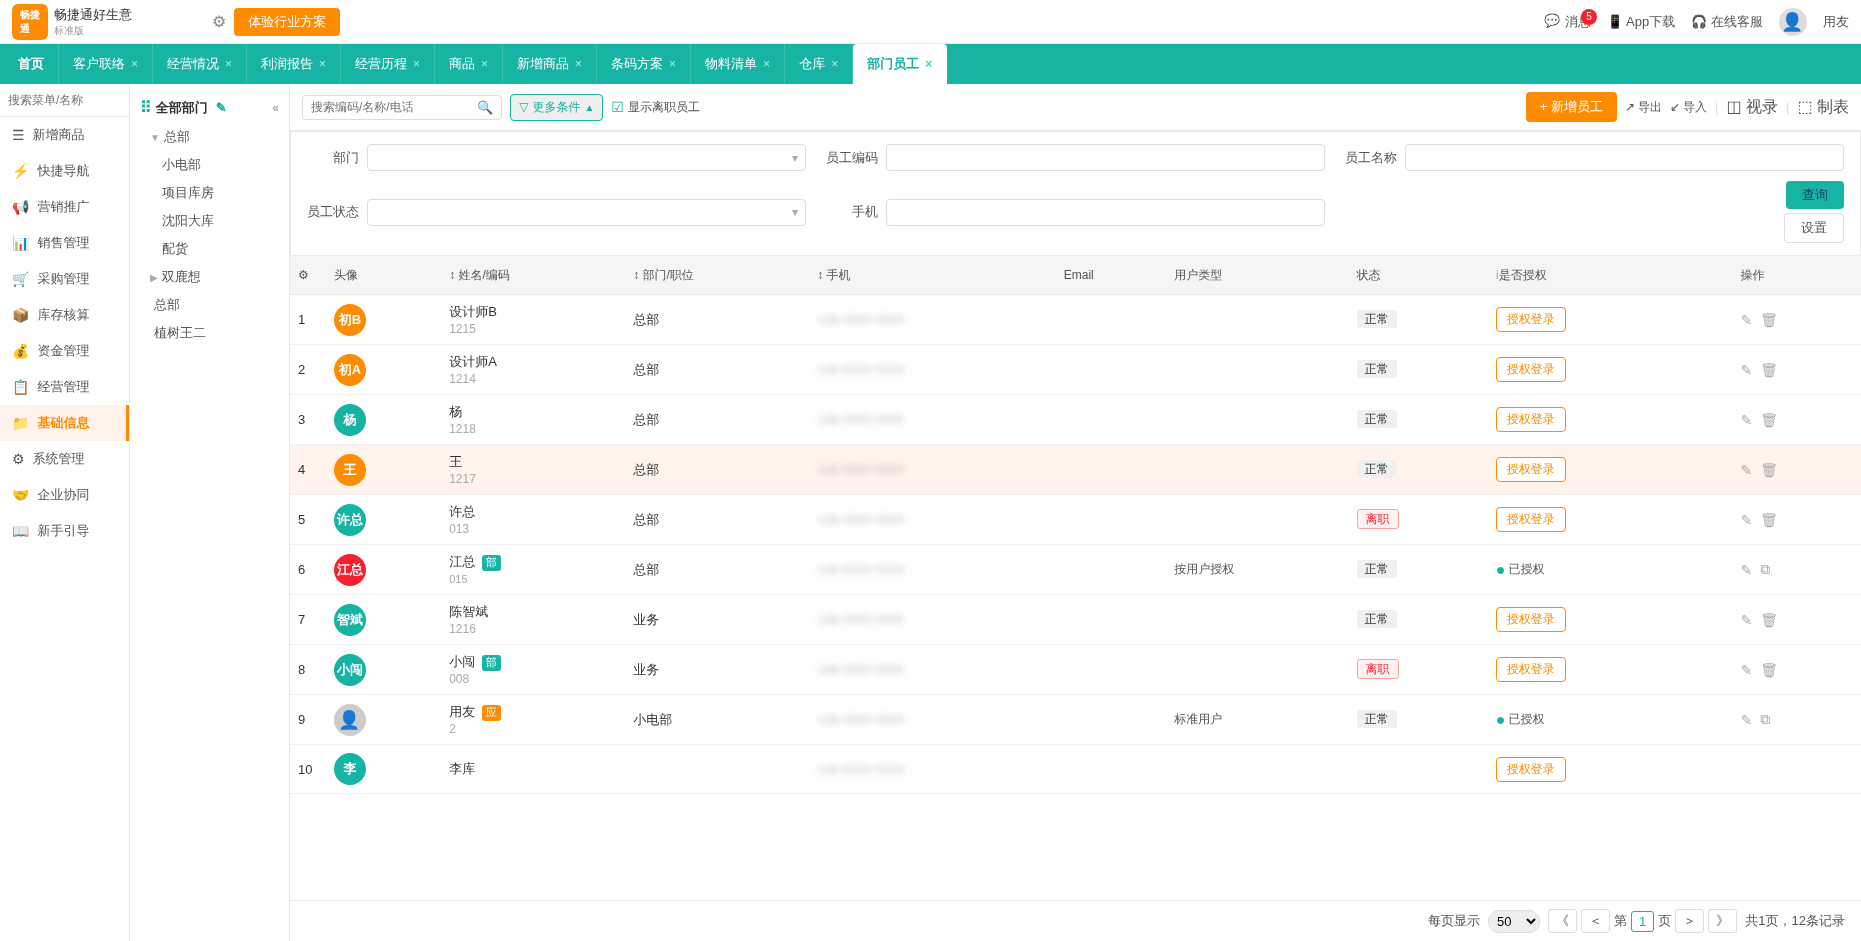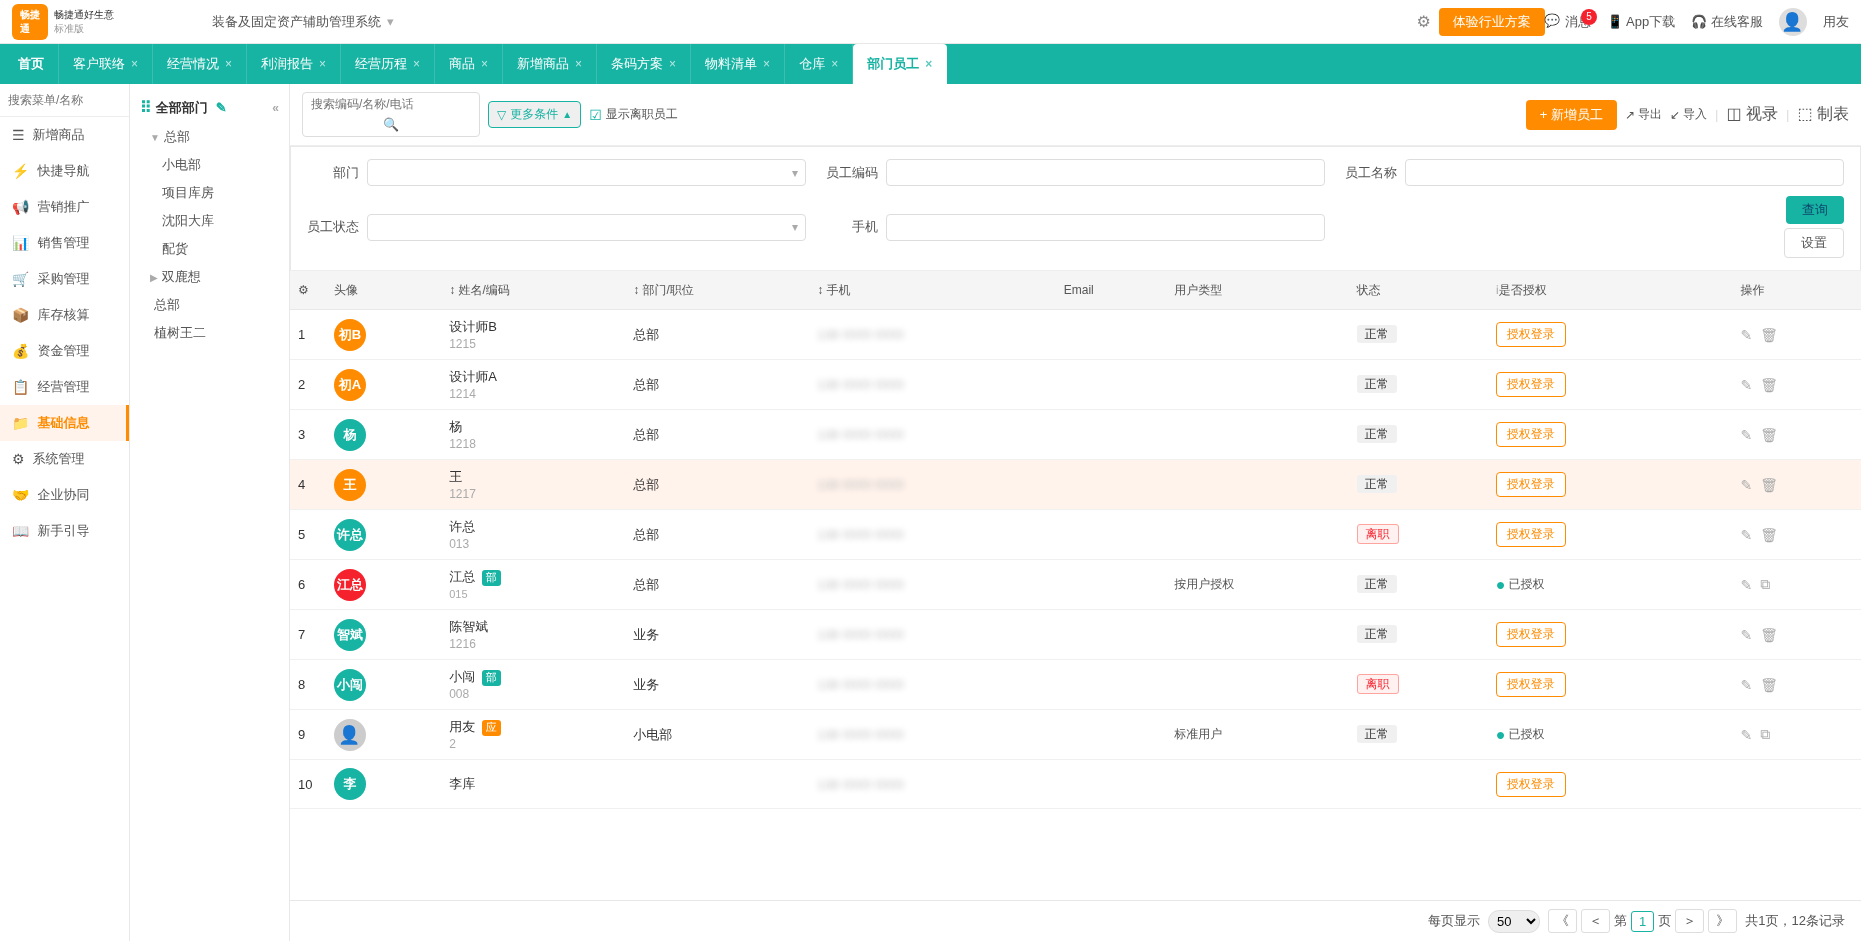--- a/index.html
+++ b/index.html
@@ -2,21 +2,21 @@
 <html><head>
   <meta charset="utf-8">
   <style>
     * { box-sizing: border-box; margin: 0; padding: 0; font-family: 'Microsoft YaHei', Arial, sans-serif; }
     body { background: #f5f5f5; font-size: 13px; color: #333; }
 
     
     .top-bar { display: flex; align-items: center; background: #fff; height: 44px; padding: 0 12px; border-bottom: 1px solid #e8e8e8; }
     .top-bar-brand { display: flex; align-items: center; gap: 6px; min-width: 200px; }
     .brand-icon { width: 36px; height: 36px; background: #ff8c00; border-radius: 6px; display: flex; align-items: center; justify-content: center; color: #fff; font-size: 10px; font-weight: bold; }
-    .brand-text { font-size: 10px; color: #333; }
+    .brand-text { font-size: 13px; color: #333; }
     .brand-tag { font-size: 10px; color: #999; }
     .top-bar-title { flex: 1; font-size: 13px; color: #555; display: flex; align-items: center; gap: 6px; }
     .btn-experience { background: #ff8c00; color: #fff; border: none; border-radius: 4px; padding: 5px 14px; font-size: 13px; cursor: pointer; }
     .gear-icon { font-size: 16px; color: #888; cursor: pointer; }
     .top-bar-right { display: flex; align-items: center; gap: 16px; color: #555; }
     .badge-wrap { position: relative; display: inline-flex; }
     .badge { position: absolute; top: -4px; right: -6px; background: #f5222d; color: #fff; font-size: 10px; border-radius: 8px; padding: 0 4px; min-width: 16px; text-align: center; line-height: 16px; height: 16px; }
     .avatar { width: 28px; height: 28px; background: #ddd; border-radius: 50%; display: flex; align-items: center; justify-content: center; color: #888; font-size: 18px; }
     .user-label { font-size: 13px; color: #555; }
 
@@ -49,21 +49,21 @@
     .dept-group { font-size: 13px; }
     .dept-group-title { padding: 5px 10px 5px 20px; color: #555; cursor: pointer; display: flex; align-items: center; gap: 4px; }
     .dept-group-title .arrow { font-size: 10px; color: #aaa; }
     .dept-item { padding: 5px 10px 5px 32px; cursor: pointer; color: #555; font-size: 13px; }
 
     
     .content-area { flex: 1; display: flex; flex-direction: column; overflow: hidden; }
 
     
     .toolbar { display: flex; align-items: center; padding: 8px 12px; background: #fff; border-bottom: 1px solid #eee; gap: 8px; }
-    .search-box { display: flex; align-items: center; border: 1px solid #ddd; border-radius: 4px; padding: 4px 8px; gap: 6px; flex-direction: column; }
+    .search-box { display: flex; align-items: center; border: 1px solid #ddd; border-radius: 4px; padding: 4px 8px; gap: 6px; }
     .search-box input { border: none; outline: none; font-size: 12px; width: 160px; }
     .filter-btn { display: flex; align-items: center; gap: 4px; color: #17b3a3; cursor: pointer; font-size: 12px; border: 1px solid #17b3a3; border-radius: 4px; padding: 4px 8px; }
     .show-resigned { display: flex; align-items: center; gap: 4px; font-size: 12px; color: #555; cursor: pointer; }
     .checkbox-icon { color: #17b3a3; font-size: 14px; }
     .toolbar-right { margin-left: auto; display: flex; align-items: center; gap: 8px; }
     .btn-add { background: #ff8c00; color: #fff; border: none; border-radius: 4px; padding: 6px 14px; font-size: 13px; cursor: pointer; }
     .btn-export, .btn-import { border: none; background: transparent; color: #555; cursor: pointer; font-size: 12px; display: flex; align-items: center; gap: 3px; }
     .btn-view, .btn-print { border: none; background: transparent; color: #555; cursor: pointer; font-size: 16px; }
     .divider-v { color: #ddd; }
 
@@ -114,24 +114,20 @@
 
 <div class="top-bar">
   <div class="top-bar-brand">
     <div class="brand-icon">
       <span>畅捷<br>通</span>
     </div>
     <div>
       <div class="brand-text">畅捷通好生意</div>
       <div class="brand-tag">标准版</div>
     </div>
-  </div>
-  <div class="top-bar-title">
-    <span>装备及固定资产辅助管理系统</span>
-    <span style="color:#aaa;">▾</span>
   </div>
   <span class="gear-icon">⚙</span>
   <button class="btn-experience" style="margin-left:8px;">体验行业方案</button>
   <div class="top-bar-right" style="margin-left:auto;">
     <div class="badge-wrap">
       <span>💬</span>
       <span class="badge">5</span>
       <span style="margin-left:4px;">消息</span>
     </div>
     <div>

